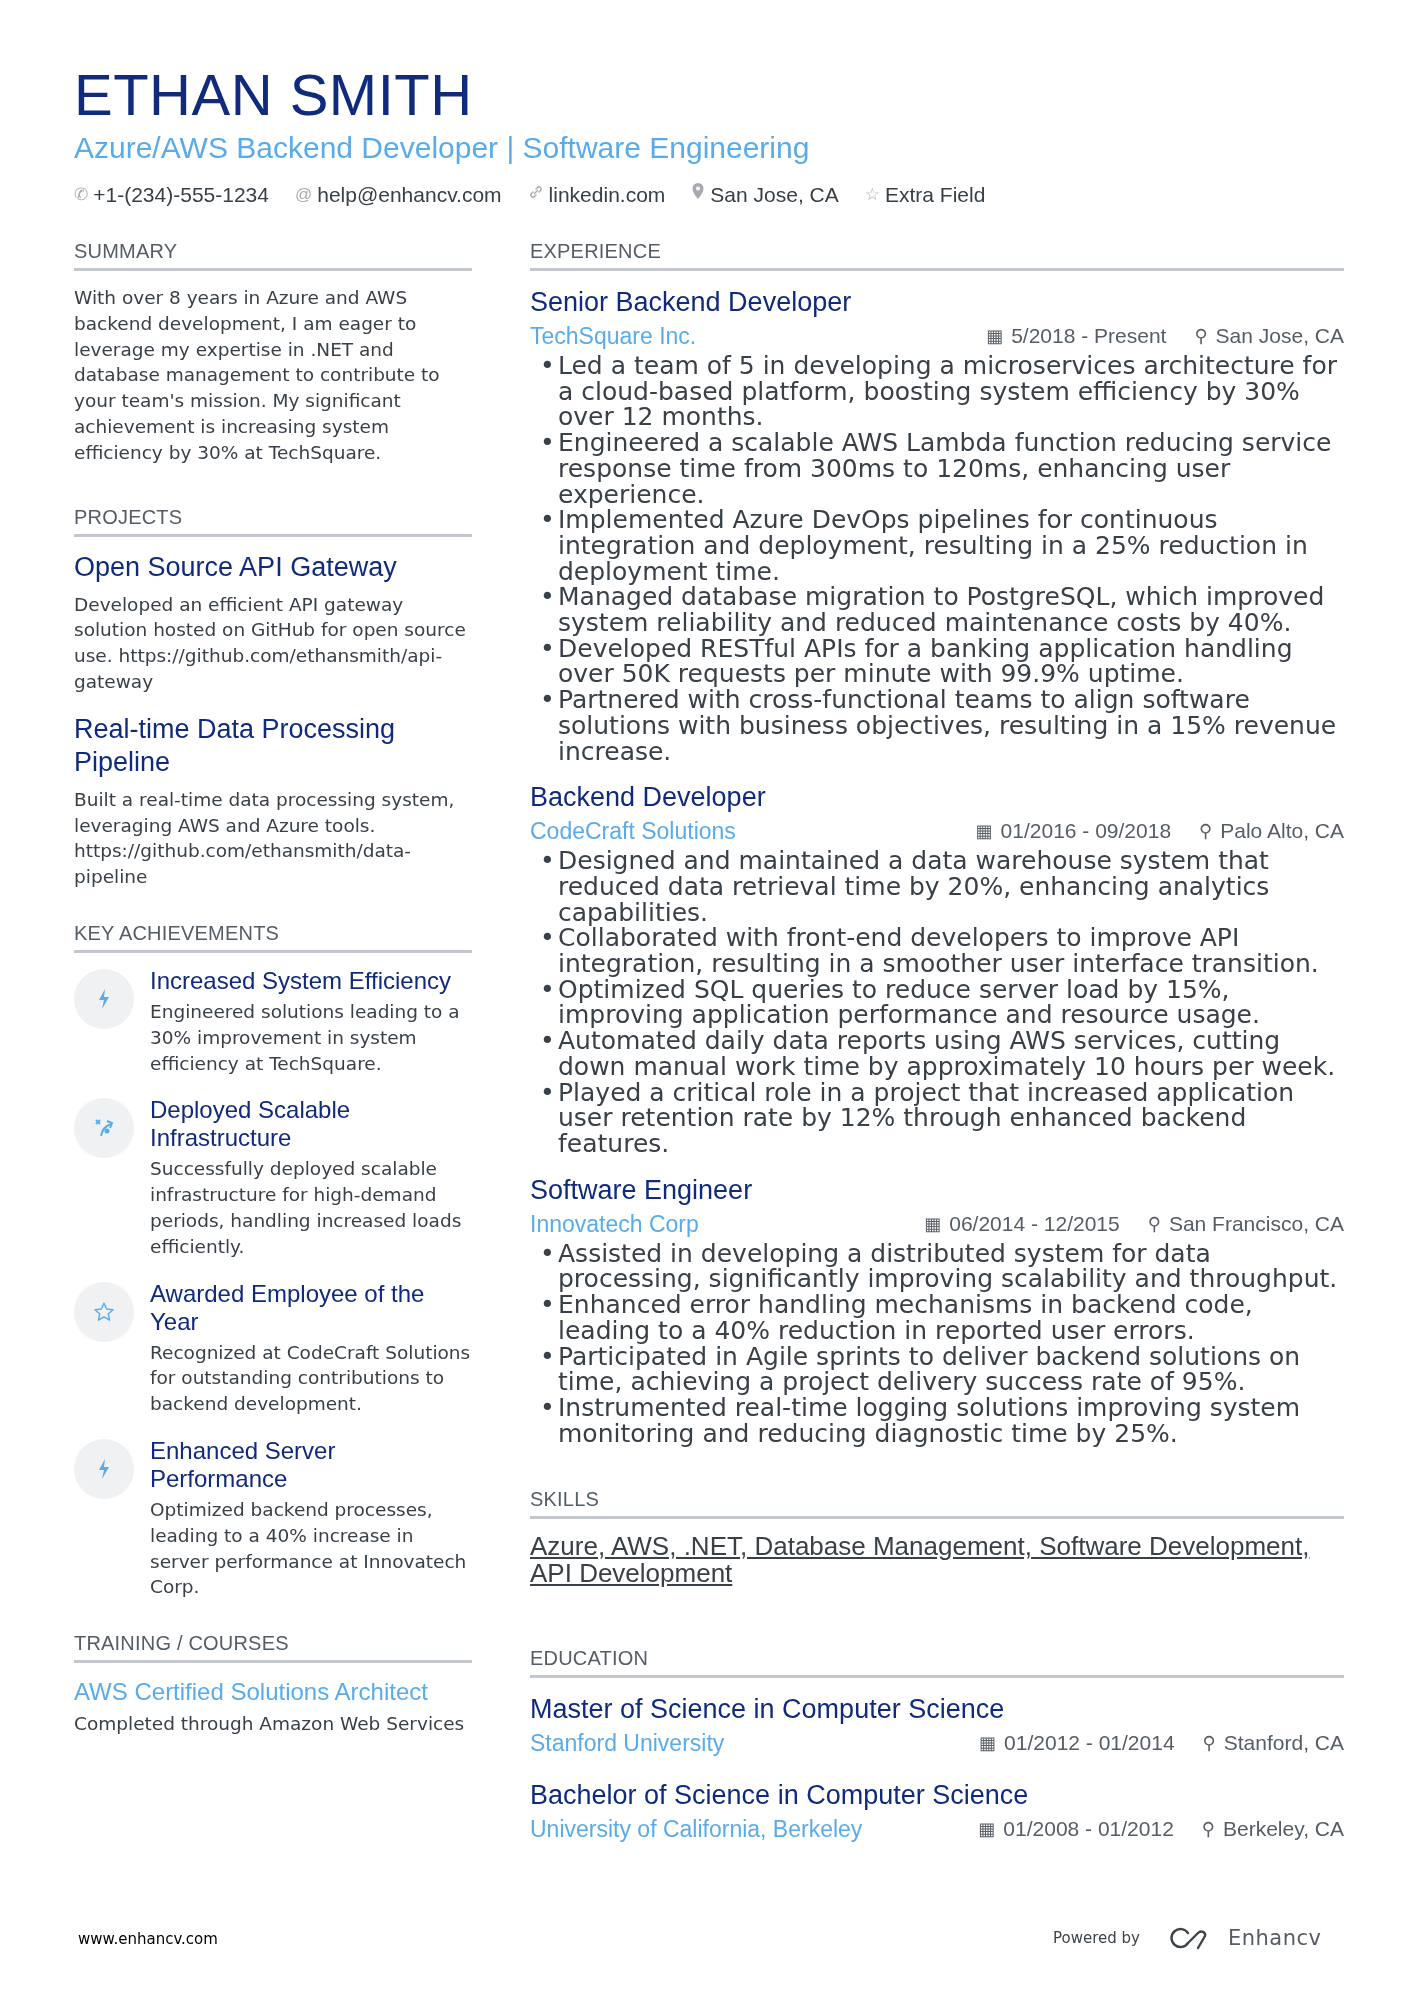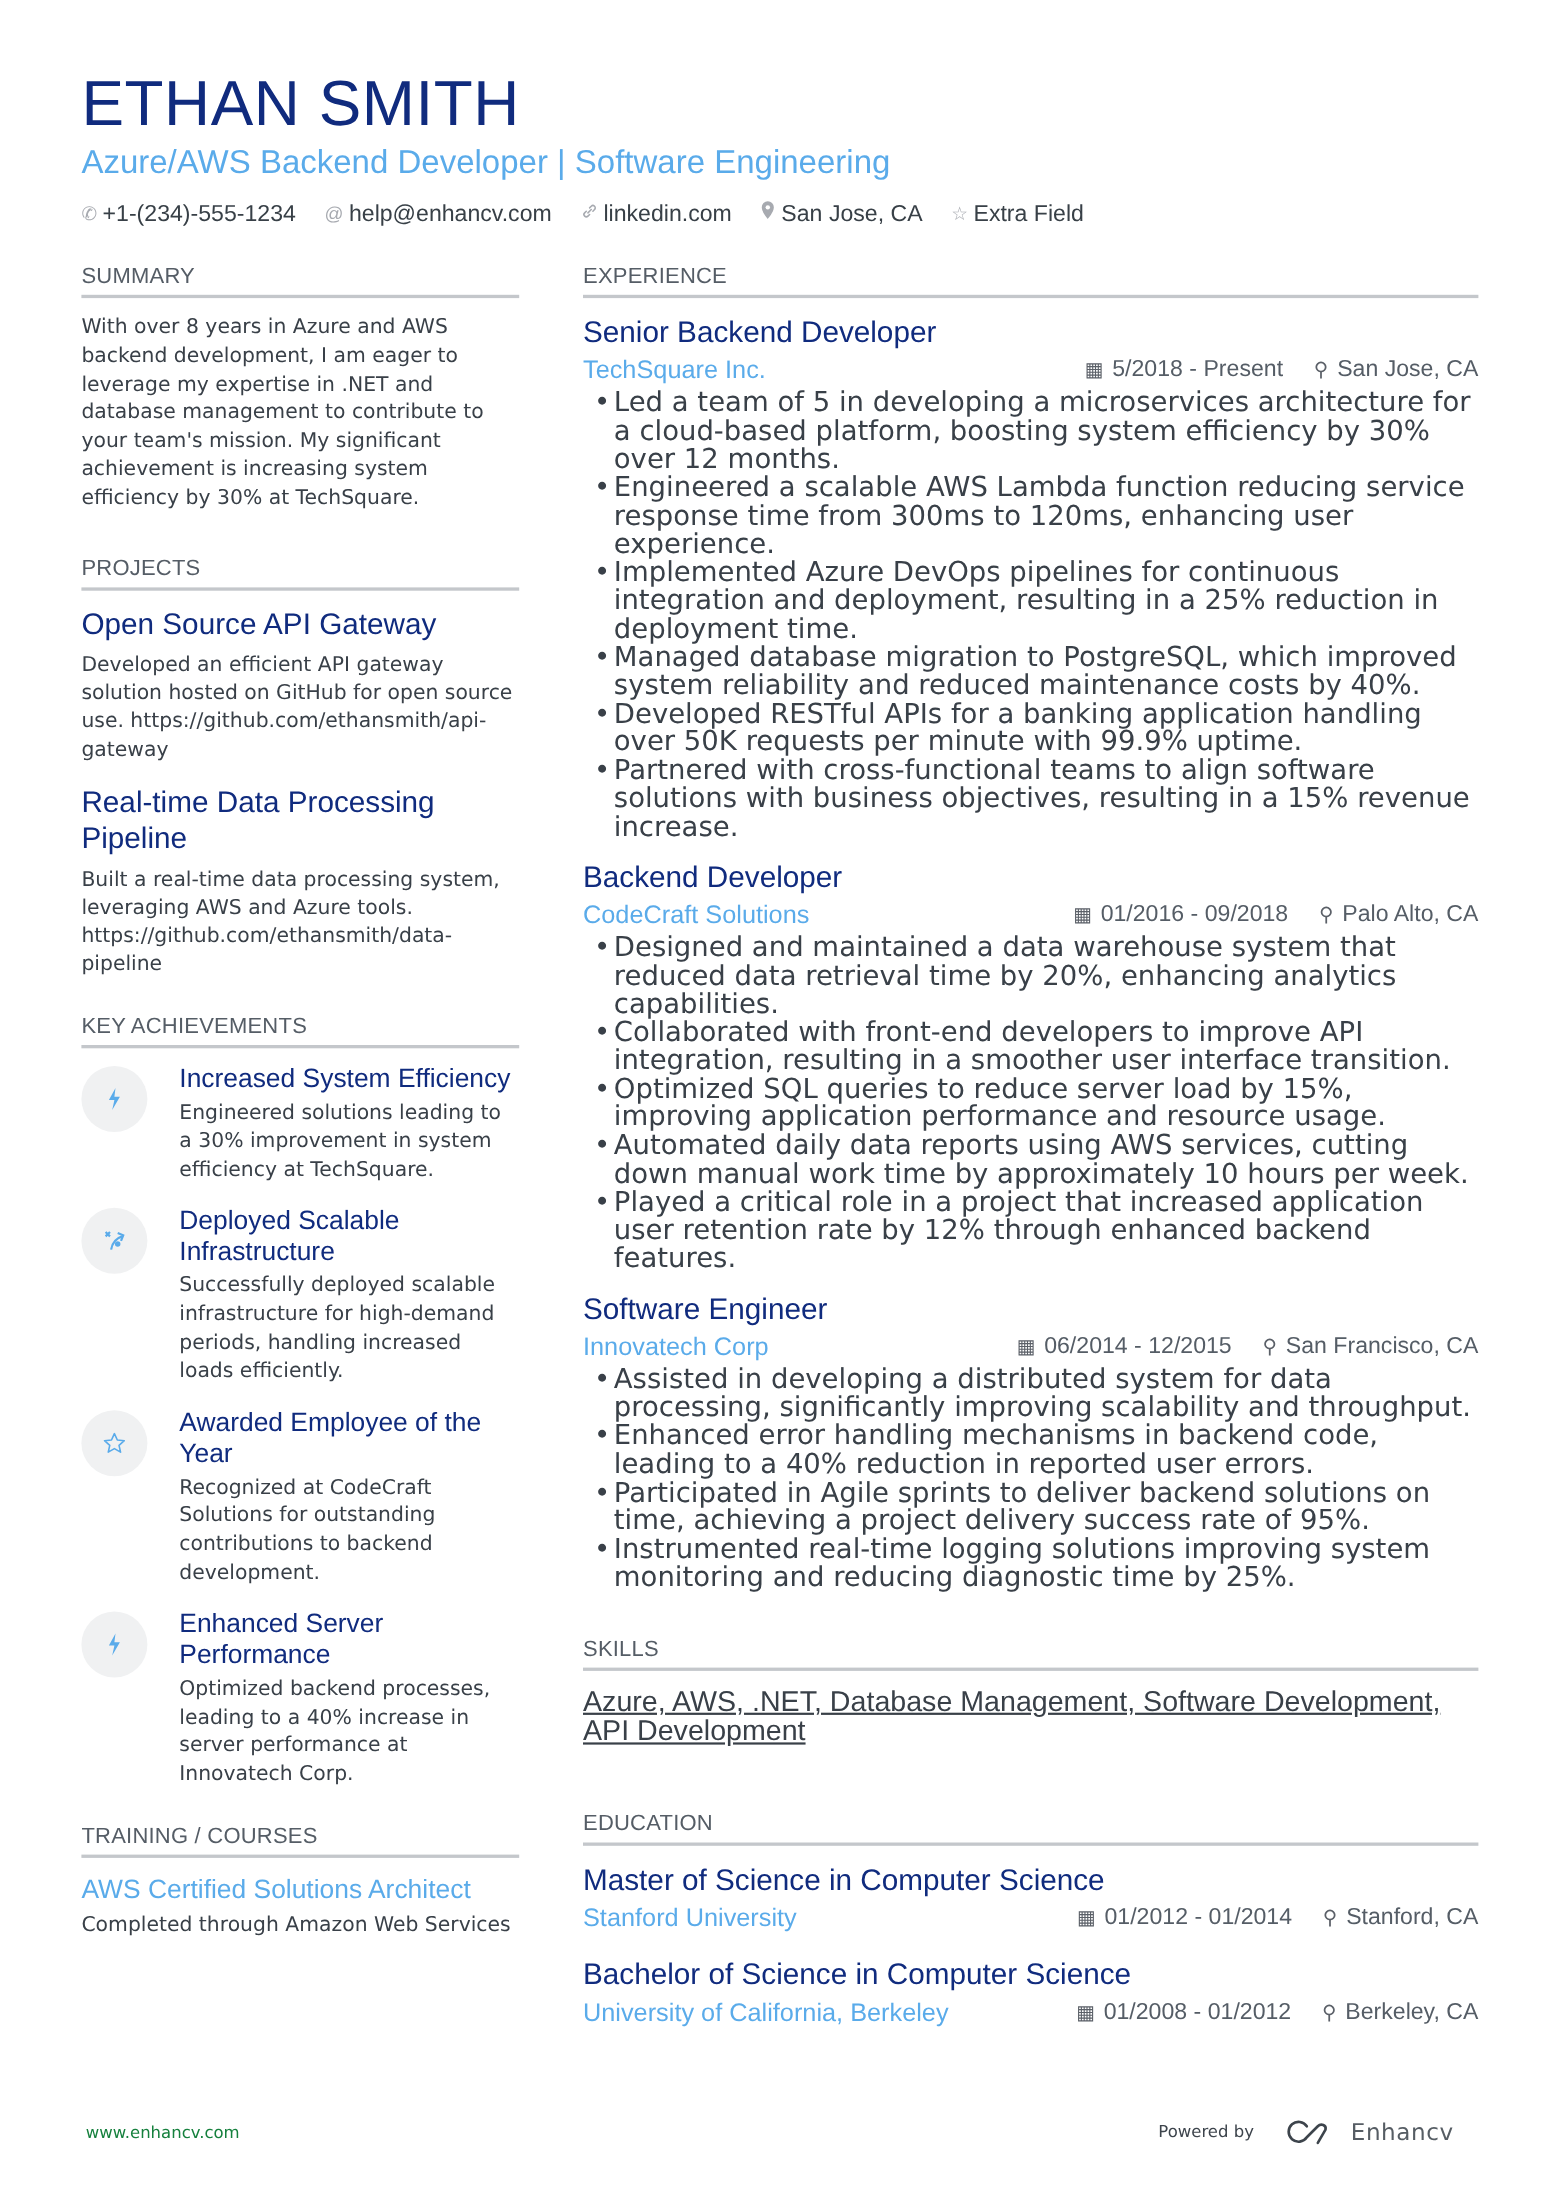--- a/index.html
+++ b/index.html
@@ -14,42 +14,42 @@
 
   .left { position: absolute; left: 74px; top: 238px; width: 398px; }
   .right { position: absolute; left: 530px; top: 238px; width: 814px; }
   .sec-title { font-size: 20px; color: #555d66; text-transform: uppercase; line-height: 26px; padding-bottom: 4px; border-bottom: 3px solid #c4c7cb; margin-bottom: 14px; letter-spacing: 0.2px; }
   .body-text { font-family: "DejaVu Sans", sans-serif; font-size: 18.5px; line-height: 25.8px; color: #394048; }
   .section { margin-bottom: 30px; }
 
   .proj-title { font-size: 27px; color: #102b7e; line-height: 33px; margin-bottom: 8px; }
   .proj { margin-bottom: 18px; }
 
-  .ach { display: flex; margin-bottom: 20px; gap: 13px; }
+  .ach { display: flex; margin-bottom: 20px; }
   .ach-icon { width: 60px; height: 60px; border-radius: 50%; background: #f0f1f2; flex: 0 0 60px; margin-right: 16px; display: flex; align-items: center; justify-content: center; color: #5aabea; font-size: 22px; margin-top: 2px; }
   .ach-title { font-size: 24px; color: #102b7e; line-height: 28px; margin-bottom: 4px; }
   .ach-body { flex: 1; }
 
   .train-title { font-size: 24px; color: #5aabea; line-height: 30px; margin-bottom: 4px; }
 
   .job { margin-bottom: 16px; }
   .job-title { font-size: 27px; color: #102b7e; line-height: 34px; }
   .job-meta { display: flex; justify-content: space-between; align-items: center; line-height: 34px; gap: 40px; }
   .company { font-size: 23px; color: #5aabea; }
   .meta-right { display: flex; gap: 28px; font-size: 21px; color: #555d66; }
   .meta-item { display: flex; gap: 8px; align-items: center; }
   .meta-item .ic { color: #5b6068; font-size: 18px; }
   .bullets { list-style: none; }
   .bullets li { position: relative; padding-left: 28px; font-family: "DejaVu Sans", sans-serif; font-size: 25px; line-height: 25.7px; color: #394048; }
   .bullets li::before { content: "•"; position: absolute; left: 10px; top: 0; color: #394048; }
 
   .skills { font-size: 26px; line-height: 27px; color: #394048; margin-top: 10px; text-decoration: underline; }
   .edu { margin-bottom: 10px; }
 
-  .footer-left { position: absolute; left: 78px; top: 1930px; font-family: "DejaVu Sans", sans-serif; font-size: 15px; color: #15803d; }
+  .footer-left { position: absolute; left: 78px; top: 1930px; font-family: "DejaVu Sans", sans-serif; font-size: 15px; color: #000000; }
   .footer-right { position: absolute; left: 1053px; top: 1925px; display: flex; align-items: center; gap: 28px; }
   .powered { font-family: "DejaVu Sans", sans-serif; font-size: 15px; color: #3d444c; }
   .brand { display: flex; align-items: center; gap: 14px; font-family: "DejaVu Sans", sans-serif; font-size: 21px; color: #565d64; letter-spacing: 0.5px; }
 </style>
 </head>
 <body>
 
 <div class="header">
   <div class="name">ETHAN SMITH</div>
   <div class="title">Azure/AWS Backend Developer | Software Engineering</div>

